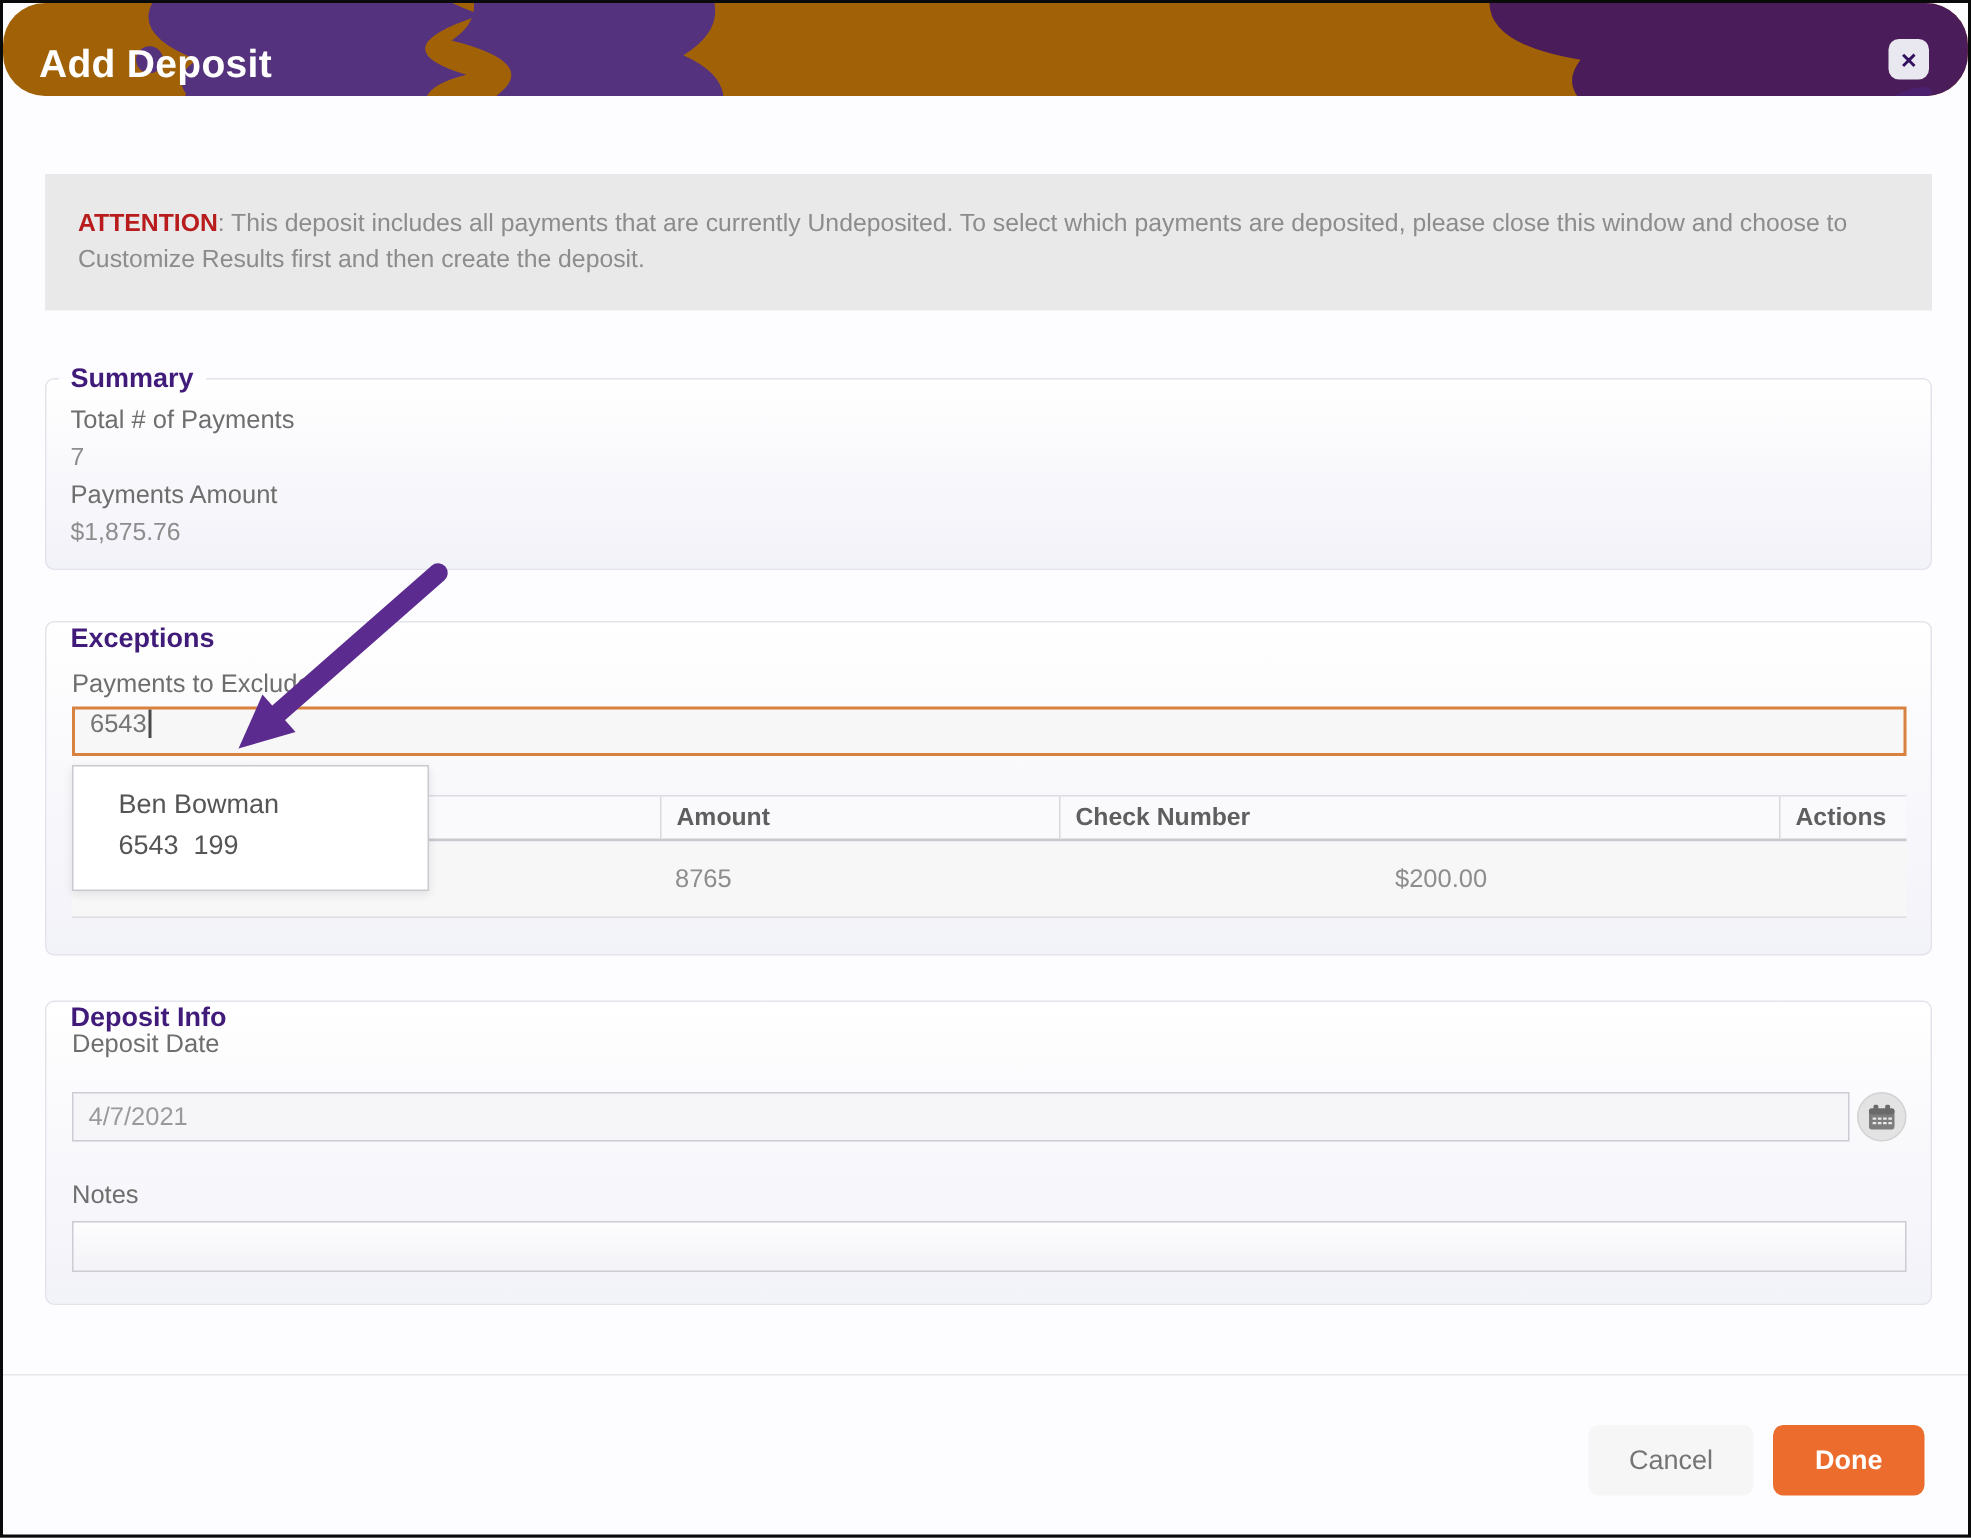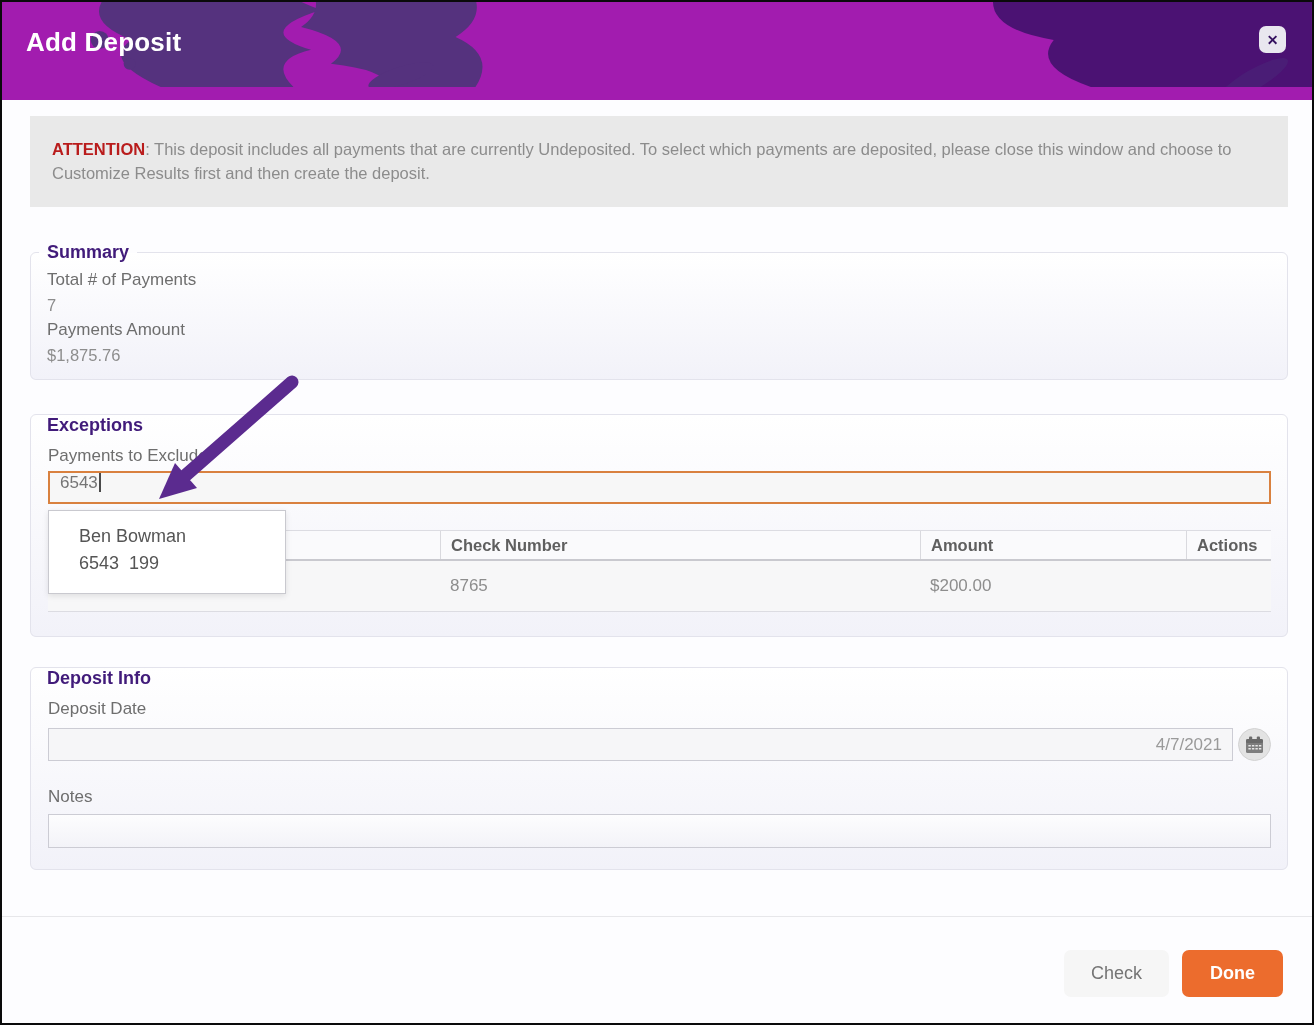--- a/index.html
+++ b/index.html
@@ -9,22 +9,22 @@
   .screen {
     position: relative;
     width: 1314px; height: 1025px;
     background: #fdfdff;
     border: 2px solid #0a0a0a;
     overflow: hidden;
   }
 
   
   .modal-header {
-    position: absolute; left: 0; top: 0; right: 0; height: 98px;
-    background: #a21caf; overflow: hidden;
+    position: absolute; left: 0; top: 0; right: 0; height: 62px;
+    background: #a16207; overflow: hidden; border-radius: 28px;
   }
   .modal-header svg { position: absolute; inset: 0; }
   .modal-title {
     position: absolute; left: 24px; top: 25px;
     color: #ffffff; font-size: 26px; font-weight: 700; letter-spacing: .2px;
     z-index: 2;
   }
   .close-btn {
     position: absolute; top: 24px; right: 26px; width: 27px; height: 27px;
     border-radius: 7px; background: #e9e7ef; border: none;
@@ -87,27 +87,26 @@
     display: flex; align-items: center; padding: 0 10px;
     font-weight: 700; color: #5f5f5f; font-size: 16.5px;
   }
   .th + .th { border-left: 1px solid #d9d9de; }
   .trow { display: flex; height: 51px; background: #f7f7f8; border-bottom: 1px solid #dcdce2; }
   .td { display: flex; align-items: center; padding: 0 10px; color: #8d8d8d; font-size: 17px; }
   .c1 { width: 392px; } .c2 { width: 480px; } .c3 { width: 266px; } .c4 { width: 85px; }
 
   #deposit { top: 665px; height: 203px; }
   #deposit > * { position: absolute; }
-  .date-label  { left: 17px; top: 28px; }
+  .date-label  { left: 17px; top: 15px; }
   .date-input {
     left: 17px; top: 60px; width: 1185px; height: 33px;
     border: 1px solid #ccccd4; background: #f6f6f8;
     color: #9a9a9a; font-size: 17px; padding: 0 10px;
     font-family: "Liberation Sans", sans-serif;
-    text-align: right;
   }
   .cal-btn {
     left: 1207px; top: 60px; width: 33px; height: 33px;
     border-radius: 50%; background: #e3e3e3; border: 1px solid #d2d2d2;
     display: flex; align-items: center; justify-content: center; cursor: pointer;
   }
   .notes-label { left: 17px; top: 116px; }
   .notes-input {
     left: 17px; top: 146px; width: 1223px; height: 34px;
     border: 1px solid #ccccd4; background: linear-gradient(#fdfdfe, #f3f3f8);
@@ -168,22 +167,22 @@
     <div class="excl-label f-label">Payments to Exclude</div>
 
     <div class="excl-input">
       <span>6543</span>
       <span class="caret"></span>
     </div>
 
     <div class="ptable">
       <div class="thead">
         <div class="th c1"></div>
+        <div class="th c3">Amount</div>
         <div class="th c2">Check Number</div>
-        <div class="th c3">Amount</div>
         <div class="th c4">Actions</div>
       </div>
       <div class="trow">
         <div class="td c1"></div>
         <div class="td c2">8765</div>
         <div class="td c3">$200.00</div>
         <div class="td c4"></div>
       </div>
     </div>
 
@@ -218,21 +217,21 @@
         </g>
       </svg>
     </button>
 
     <div class="notes-label f-label">Notes</div>
     <input class="notes-input" type="text" value="" style="">
   </fieldset>
 
   <div class="footer-divider"></div>
   <div class="footer">
-    <button class="btn btn-cancel">Check</button>
+    <button class="btn btn-cancel">Cancel</button>
     <button class="btn btn-done">Done</button>
   </div>
 
   <svg class="arrow-svg">
     <path d="M290,380 L184,473" stroke="#5b2b8f" stroke-width="13" stroke-linecap="round" fill="none"></path>
     <polygon points="157,497 173,461 195,486" fill="#5b2b8f"></polygon>
   </svg>
 
 </div>
 

